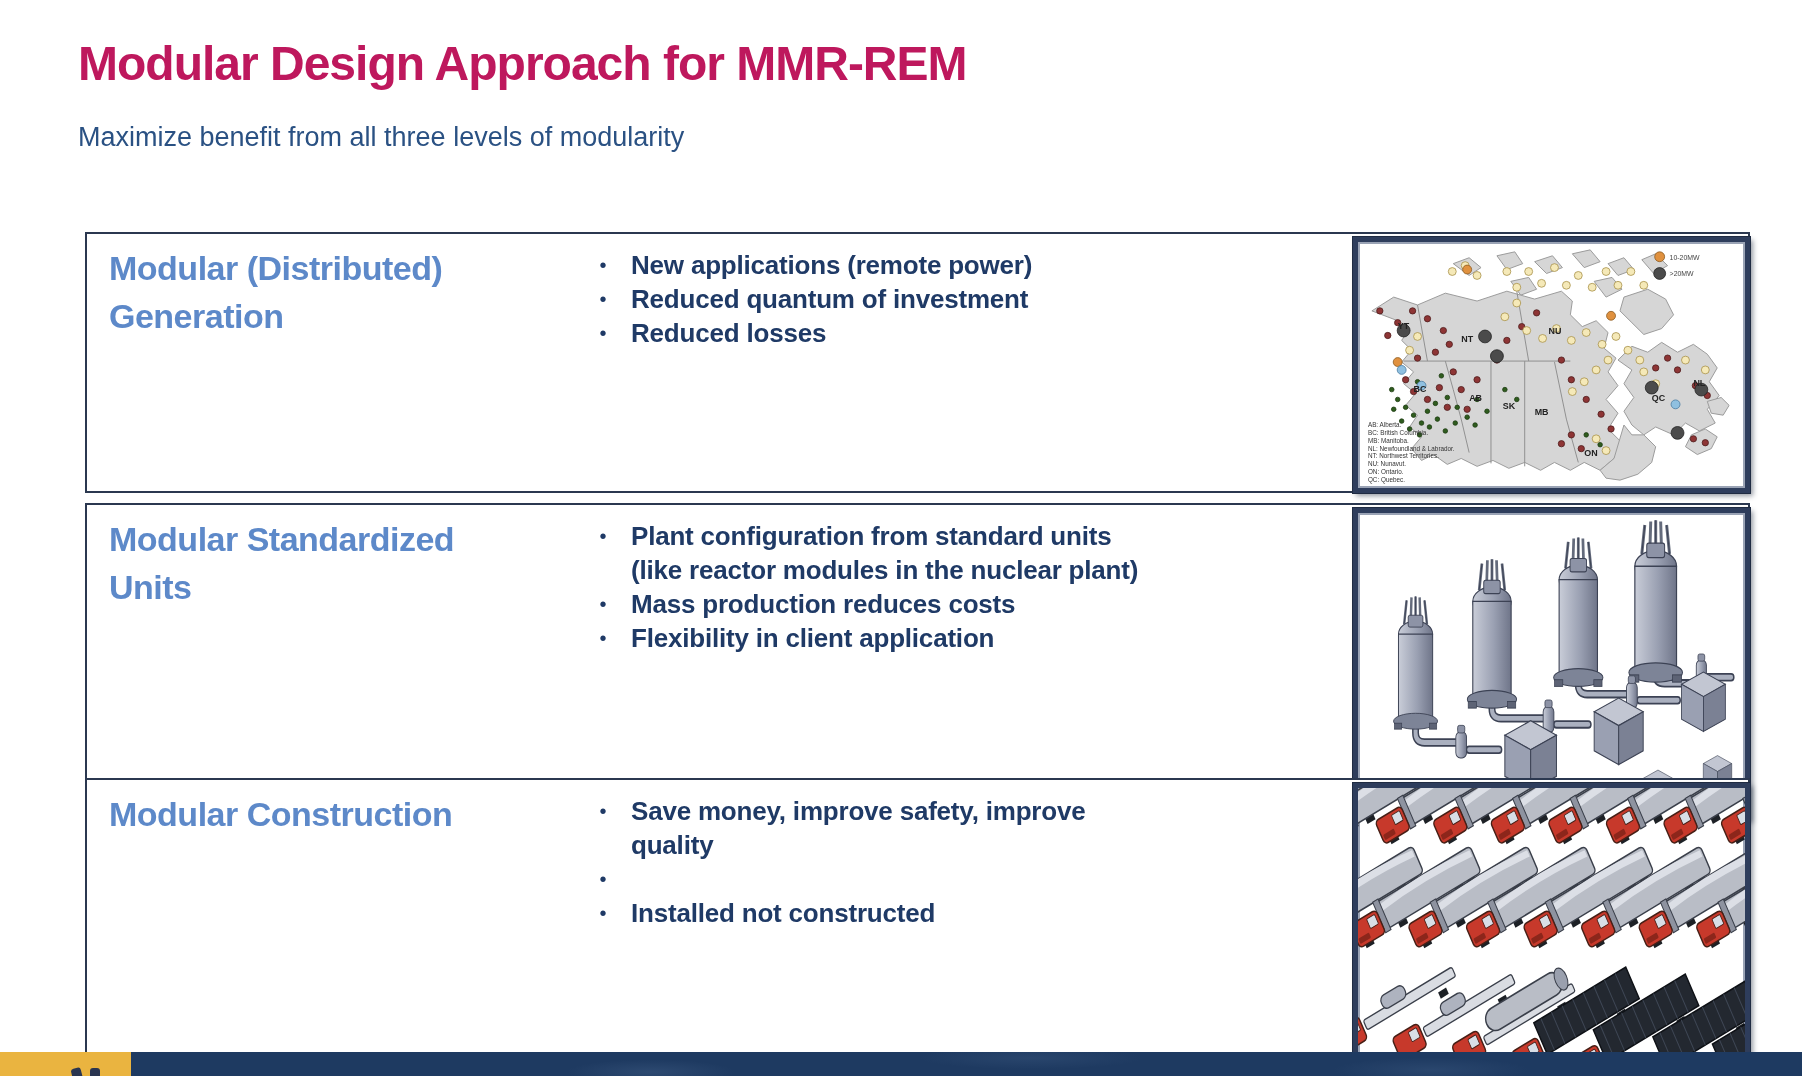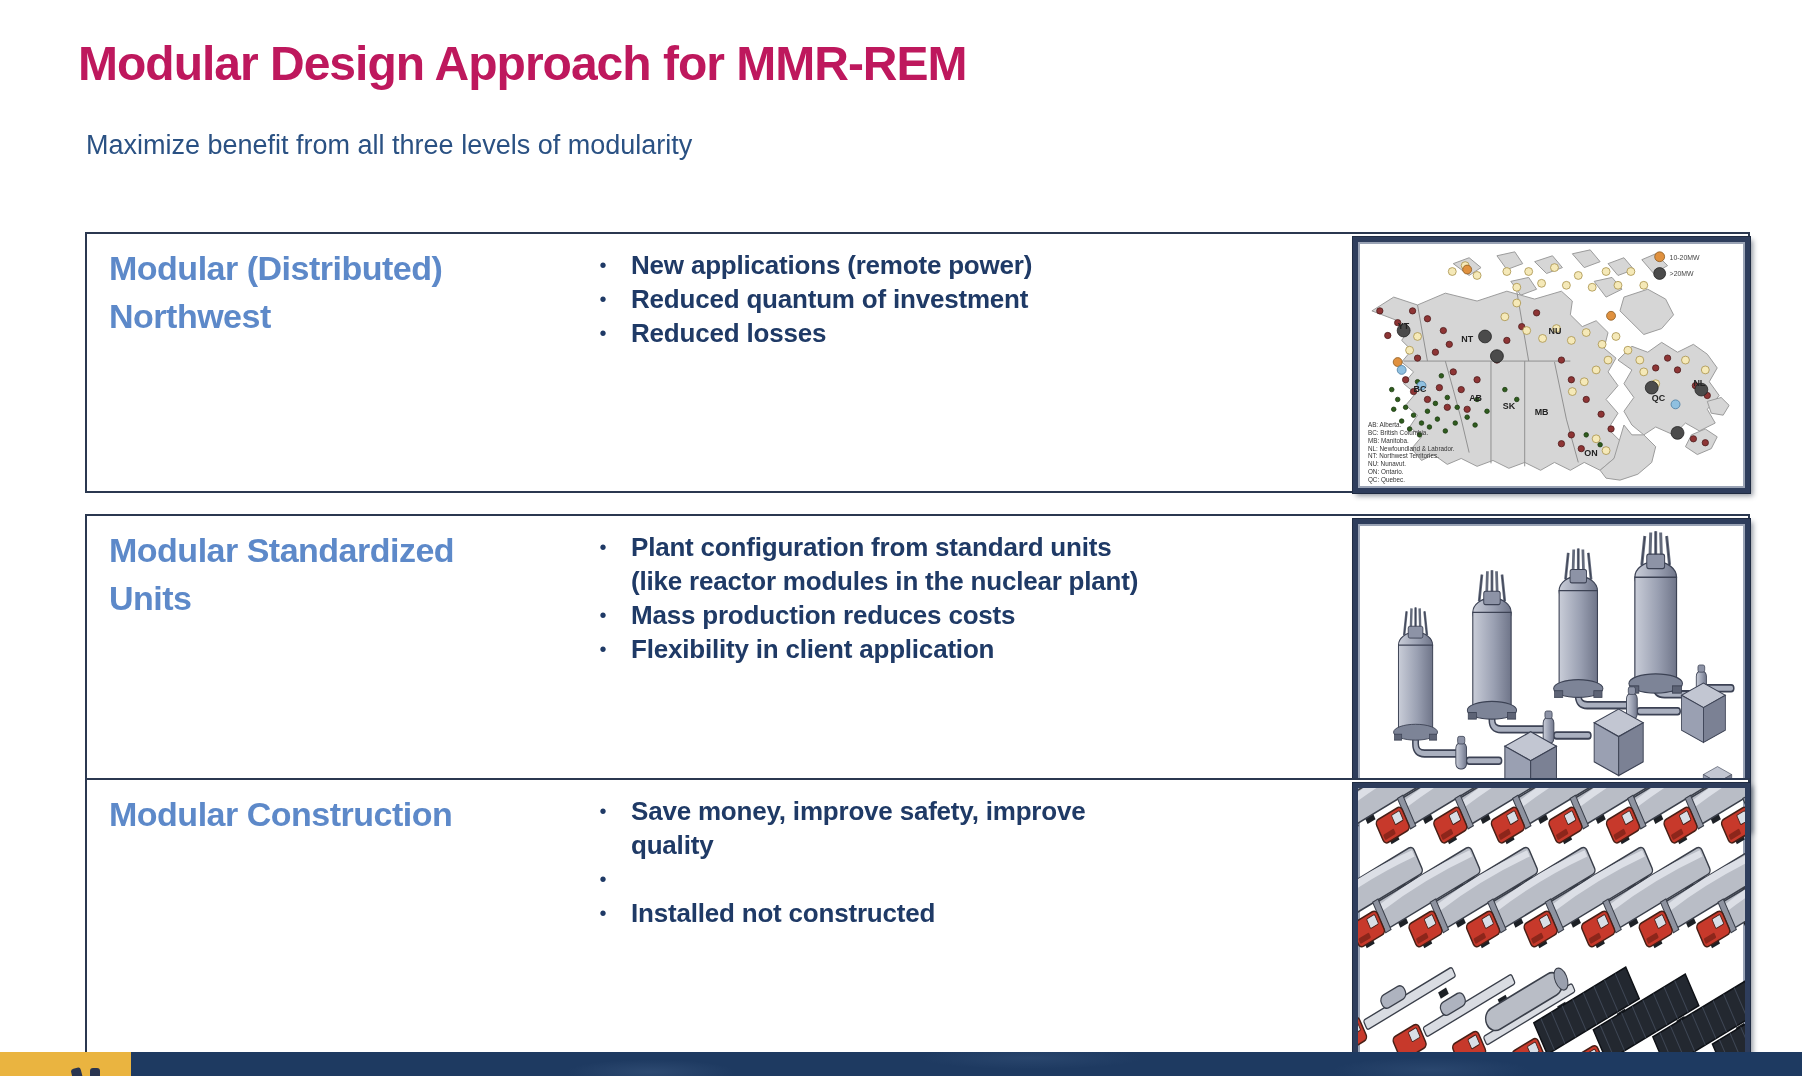--- a/index.html
+++ b/index.html
@@ -2,27 +2,27 @@
 <html><head>
 <meta charset="utf-8">
 <style>
   html,body{margin:0;padding:0;background:#ffffff;}
   body{width:1802px;height:1076px;overflow:hidden;position:relative;
        font-family:"Liberation Sans",sans-serif;}
   .slide{position:absolute;inset:0;background:#ffffff;}
 
   .title{position:absolute;left:78px;top:36px;margin:0;width:1400px;
          font-size:48px;font-weight:700;letter-spacing:-1px;color:#be185d;}
-  .subtitle{position:absolute;left:78px;top:122px;margin:8px;
+  .subtitle{position:absolute;left:78px;top:122px;margin:0;
             font-size:27px;font-weight:400;color:#2a5183;}
 
   .row{position:absolute;left:85px;width:1665px;border:2px solid #2b3850;
        background:#ffffff;box-sizing:border-box;}
   .row1{top:232px;height:261px;}
-  .row2{top:514px;height:317px;}
+  .row2{top:503px;height:317px;}
   .row3{top:778px;height:310px;}
 
   .row-heading{position:absolute;left:22px;top:10px;margin:0;width:470px;
                font-size:34px;font-weight:700;line-height:48px;
                color:#5d89c9;white-space:pre-line;letter-spacing:-0.5px;}
 
   .bullets{position:absolute;left:488px;top:14px;width:740px;margin:0;padding:0;
            list-style:none;}
   .bullets li{display:flex;align-items:flex-start;margin:0;}
   .bullet-dot{flex:0 0 56px;text-align:center;font-size:20px;line-height:34px;
@@ -57,21 +57,21 @@
 </head>
 <body>
 
 <div class="slide">
 
   <h1 class="title">Modular Design Approach for MMR-REM</h1>
   <p class="subtitle">Maximize benefit from all three levels of modularity</p>
 
   <section class="row row1">
     <h2 class="row-heading">Modular (Distributed)
-Northwest</h2>
+Generation</h2>
     <ul class="bullets">
       <li>
           <span class="bullet-dot">•</span>
           <span class="bullet-text">New applications (remote power)</span>
         </li>
       <li>
           <span class="bullet-dot">•</span>
           <span class="bullet-text">Reduced quantum of investment</span>
         </li>
       <li>

